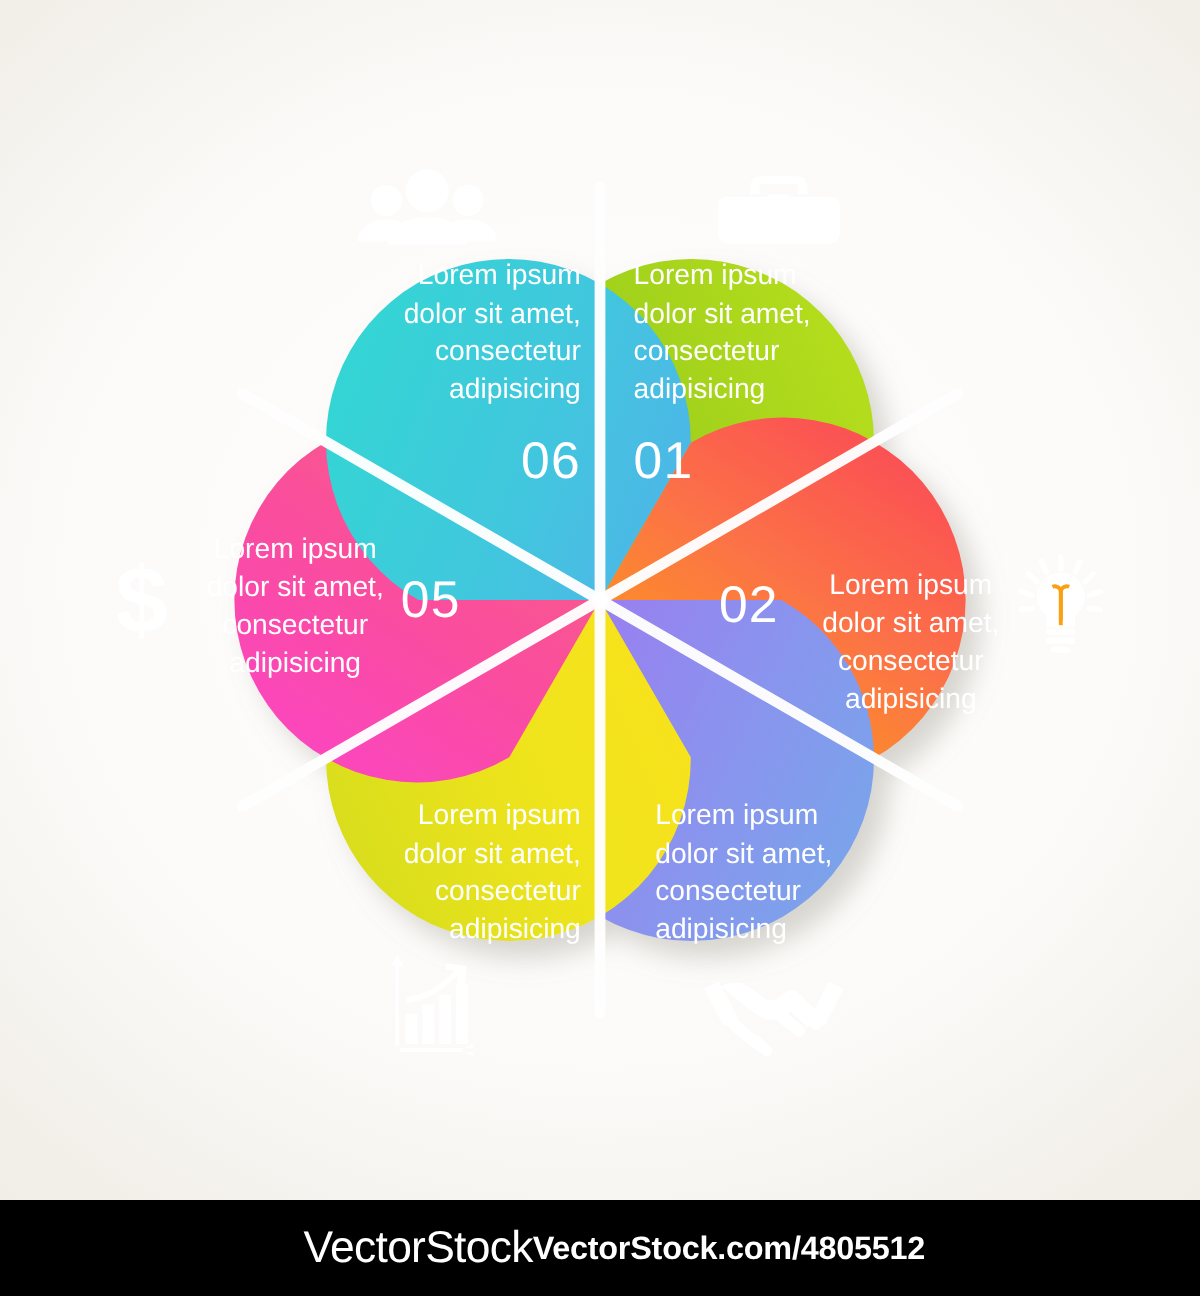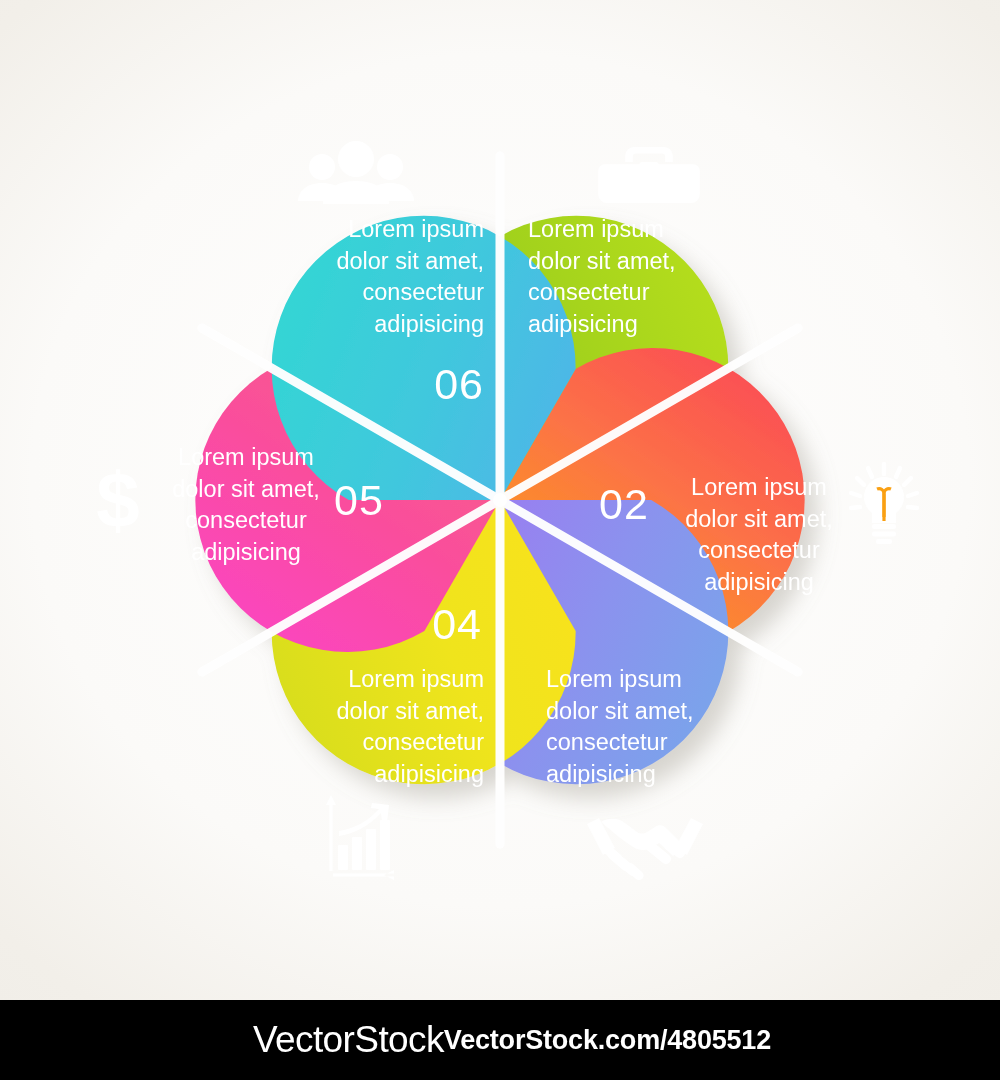--- a/index.html
+++ b/index.html
@@ -235,37 +235,37 @@
 
     <g transform="translate(118,502)">
       <text x="0" y="25" text-anchor="middle" fill="#ffffff" font-family="Liberation Sans, sans-serif" font-size="78" font-weight="700">$</text>
     </g>
   </svg>
 
   <div class="petal-text body-text" style="left:528px; top:214px; width:200px; text-align:left;">Lorem ipsum
 dolor sit amet,
 consectetur
 adipisicing</div>
+  <div class="petal-text num-text" style="left:528px; top:356px; width:120px; text-align:left;">01</div>
 
   <div class="petal-text body-text" style="left:664px; top:472px; width:190px; text-align:center;">Lorem ipsum
 dolor sit amet,
 consectetur
 adipisicing</div>
   <div class="petal-text num-text" style="left:584px; top:476px; width:80px; text-align:center;">02</div>
 
   <div class="petal-text body-text" style="left:546px; top:664px; width:200px; text-align:left;">Lorem ipsum
 dolor sit amet,
 consectetur
 adipisicing</div>
 
   <div class="petal-text body-text" style="left:272px; top:664px; width:212px; text-align:right;">Lorem ipsum
 dolor sit amet,
 consectetur
 adipisicing</div>
-  <div class="petal-text num-text" style="left:362px; top:596px; width:120px; text-align:right;">04</div>
 
   <div class="petal-text body-text" style="left:148px; top:442px; width:196px; text-align:center;">Lorem ipsum
 dolor sit amet,
 consectetur
 adipisicing</div>
   <div class="petal-text num-text" style="left:334px; top:472px; width:80px; text-align:left;">05</div>
 
   <div class="petal-text body-text" style="left:276px; top:214px; width:208px; text-align:right;">Lorem ipsum
 dolor sit amet,
 consectetur

